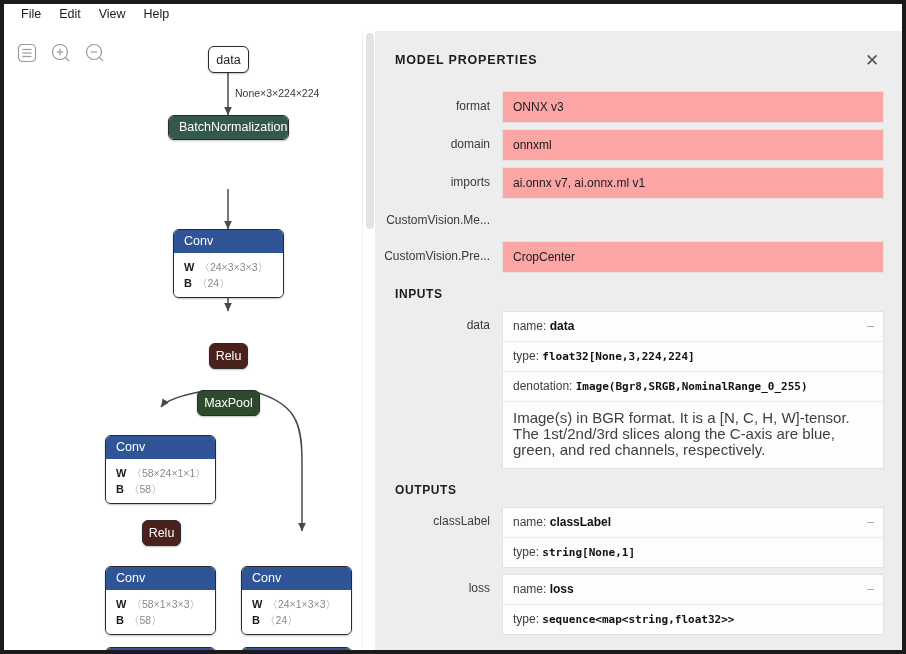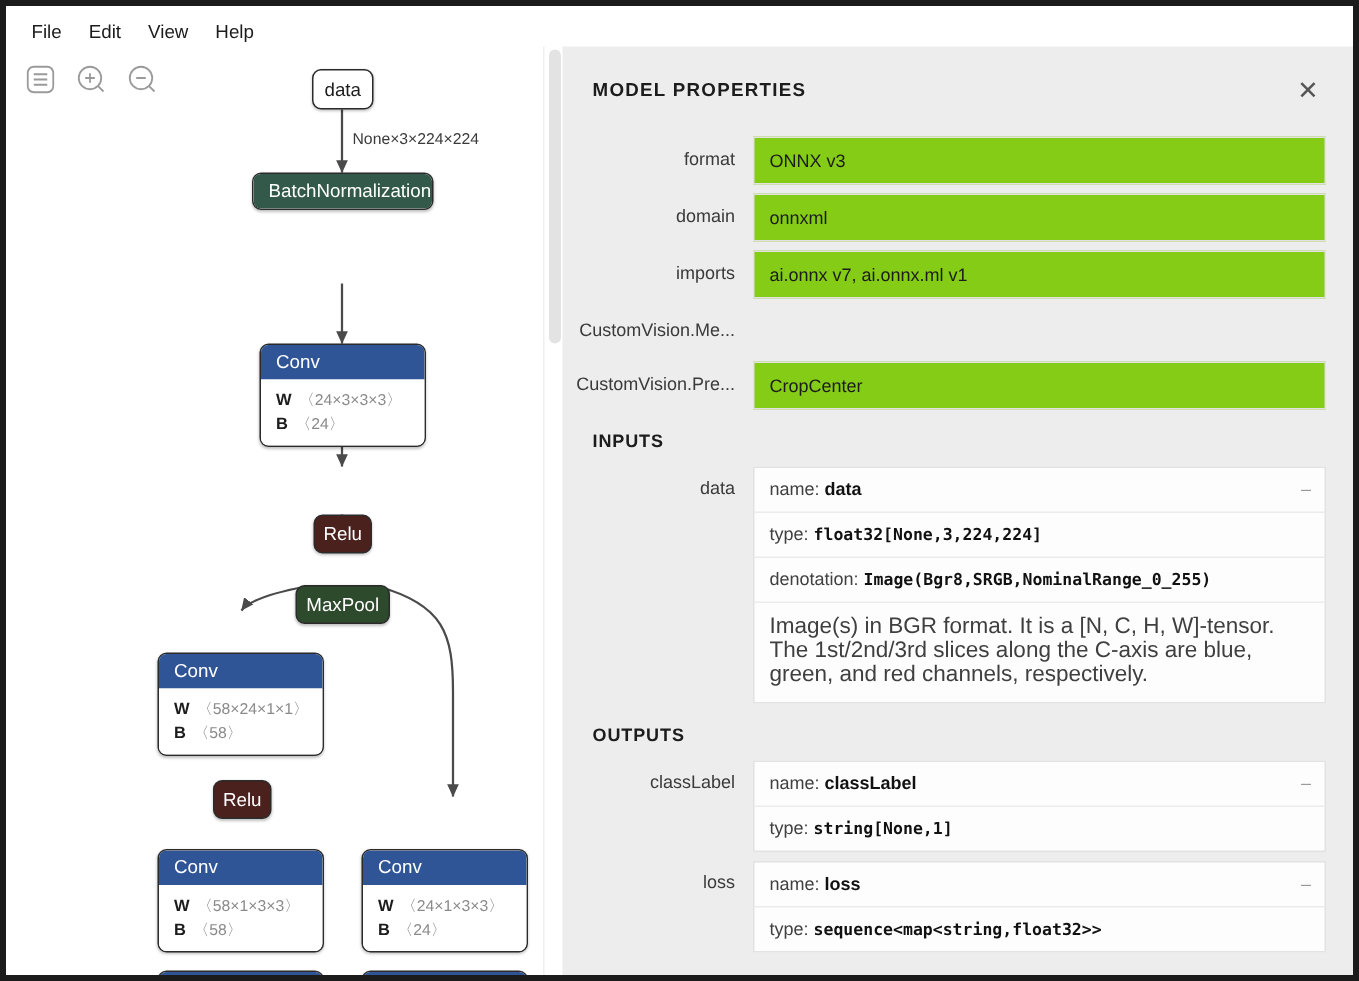--- a/index.html
+++ b/index.html
@@ -1,20 +1,20 @@
 <!DOCTYPE html>
 <html><head>
 <meta charset="utf-8">
 <style>
   html,body{margin:0;padding:0;background:#1b1b1b;}
   body{width:906px;height:654px;overflow:hidden;font-family:"Liberation Sans",sans-serif;}
   #app{position:absolute;left:4px;top:4px;width:898px;height:646px;background:#ffffff;overflow:hidden;}
 
   
-  .menubar{position:absolute;left:0;top:0;width:898px;height:27px;background:#ffffff;display:flex;align-items:flex-end;padding-left:8px;box-sizing:border-box;}
+  .menubar{position:absolute;left:0;top:0;width:898px;height:27px;background:#ffffff;display:flex;align-items:flex-start;padding-left:8px;box-sizing:border-box;}
   .menu-item{font-size:12.5px;color:#1c1c1c;padding:3px 9px;cursor:default;}
 
   
   .graph{position:absolute;left:0;top:27px;width:358px;height:619px;background:#ffffff;overflow:hidden;}
   .toolbar{position:absolute;left:10px;top:9px;display:flex;gap:8px;}
   .tb-btn{width:26px;height:26px;display:flex;align-items:center;justify-content:center;cursor:pointer;}
 
   .node{position:absolute;box-sizing:border-box;}
   .nd-simple{border-radius:6px;display:flex;align-items:center;justify-content:center;
       font-size:12.5px;border:1px solid #2b2b2b;box-shadow:0 1px 2px rgba(0,0,0,.25);}
@@ -33,21 +33,21 @@
 
   
   .panel{position:absolute;left:371px;top:27px;width:527px;height:619px;background:#ededed;overflow:hidden;}
   .panel-head{position:relative;height:60px;}
   .panel-title{position:absolute;left:20px;top:22px;font-size:12.5px;font-weight:bold;letter-spacing:.85px;color:#1c1c1c;}
   .panel-close{position:absolute;right:18px;top:17px;width:24px;height:24px;display:flex;align-items:center;justify-content:center;cursor:pointer;color:#555;font-size:17px;line-height:1;}
 
   .rows{padding:0 18px 0 0;}
   .prow{display:flex;align-items:flex-start;margin-bottom:6px;justify-content:space-between;}
   .plabel{width:115px;text-align:right;padding-right:12px;font-size:12px;color:#3a3a3a;line-height:30px;white-space:nowrap;overflow:hidden;text-overflow:ellipsis;flex:0 0 115px;}
-  .pvalue{flex:1;background:#84cc16;border:1px solid #e2e2e2;min-height:30px;box-sizing:border-box;
+  .pvalue{flex:1;background:#fca5a5;border:1px solid #e2e2e2;min-height:30px;box-sizing:border-box;
       font-size:12px;color:#1c1c1c;padding:7px 10px;line-height:16px;}
 
   .section-head{font-size:12px;font-weight:bold;letter-spacing:.6px;color:#1c1c1c;margin:14px 0 10px 20px;}
 
   .iorow{display:flex;align-items:flex-start;margin-bottom:6px;}
   .iolabel{width:115px;text-align:right;padding-right:12px;font-size:12px;color:#3a3a3a;line-height:28px;flex:0 0 115px;white-space:nowrap;}
   .iobox{flex:1;background:#fdfdfd;border:1px solid #e2e2e2;box-sizing:border-box;}
   .ioline{padding:6px 10px;font-size:12px;color:#1c1c1c;border-bottom:1px solid #ececec;line-height:17px;position:relative;}
   .ioline:last-child{border-bottom:none;}
   .ioline .k{color:#404040;}

